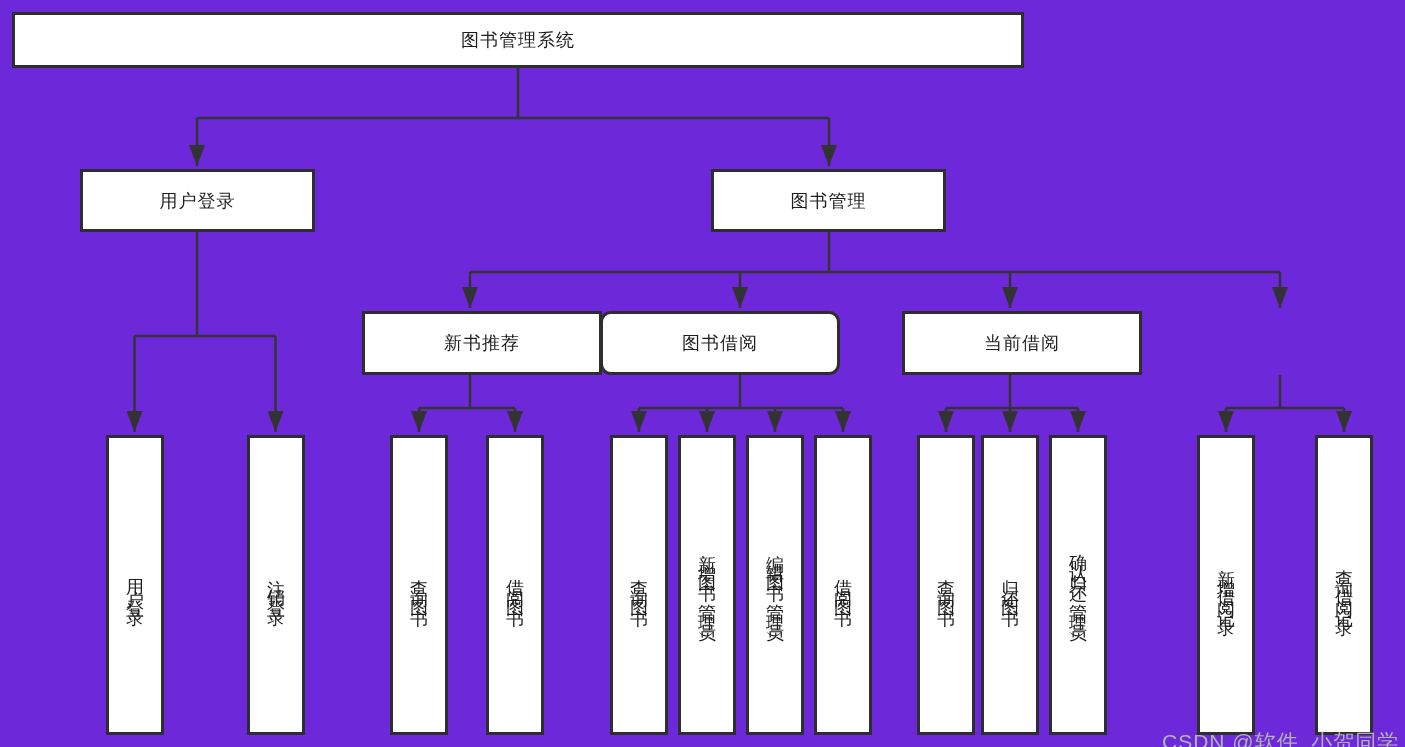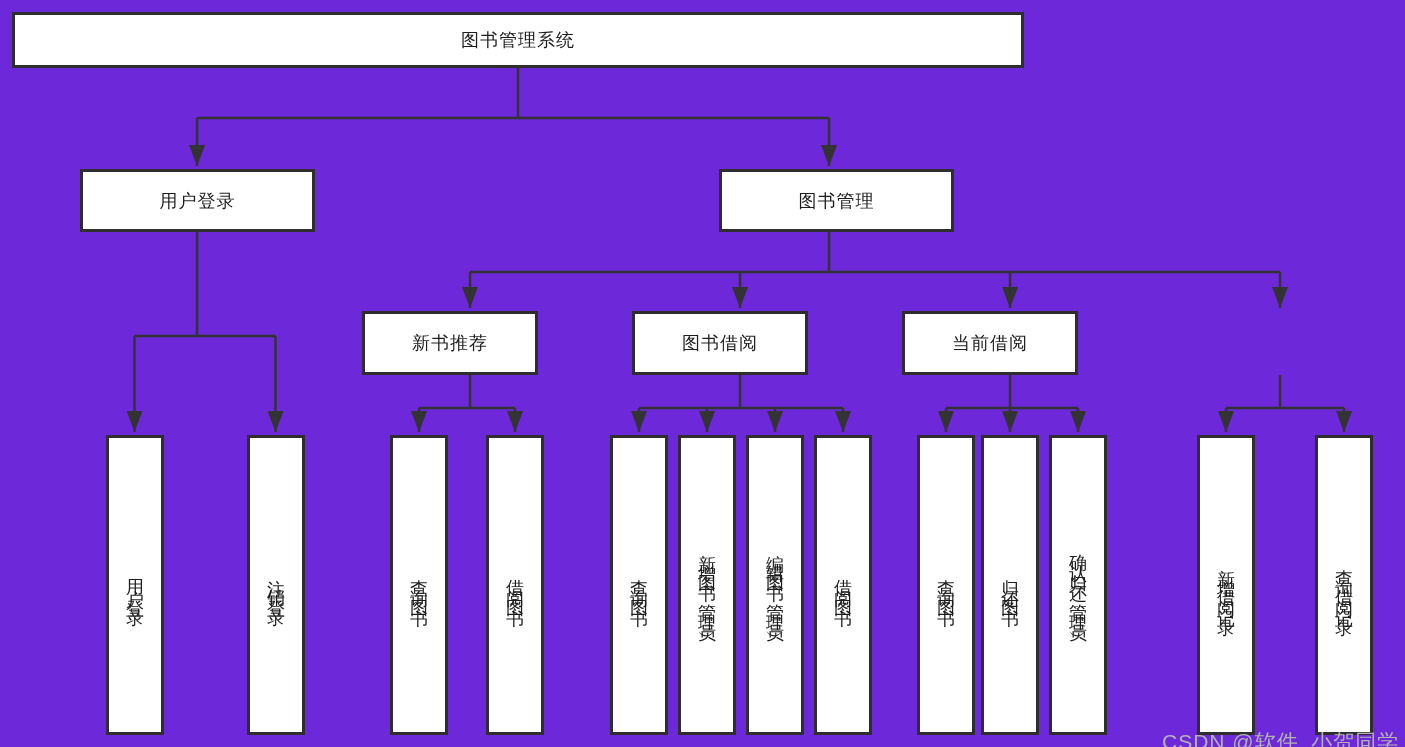--- a/index.html
+++ b/index.html
@@ -33,21 +33,21 @@
     font-size: 18px;
     letter-spacing: 1px;
   }
   .node.root {
     left: 12px; top: 12px; width: 1012px; height: 56px;
   }
   .node.lvl2 {
     top: 169px; width: 235px; height: 63px;
   }
   .node.lvl3 {
-    top: 311px; width: 176px; height: 64px;
+    top: 311px; width: 240px; height: 64px;
   }
   .node.leaf {
     top: 435px; width: 58px; height: 300px;
   }
   .leaf .vtext {
     writing-mode: vertical-rl;
     text-orientation: mixed;
     letter-spacing: 10px;
     line-height: 1;
     font-size: 18px;
@@ -118,28 +118,28 @@
     </g>
   </svg>
 
   <div class="node root">
     <span>图书管理系统</span>
   </div>
 
   <div class="node lvl2" style="left:80px;">
     <span>用户登录</span>
   </div>
-  <div class="node lvl2" style="left:711px;margin-left:8px;">
+  <div class="node lvl2" style="left:711px;">
     <span>图书管理</span>
   </div>
 
   <div class="node lvl3" style="left:362px;">
     <span>新书推荐</span>
   </div>
-  <div class="node lvl3" style="left:632px;">
+  <div class="node lvl3" style="left:600px;border-radius:11px;">
     <span>图书借阅</span>
   </div>
   <div class="node lvl3" style="left:902px;font-family:Liberation Mono, monospace;">
     <span>当前借阅</span>
   </div>
 
   <div class="node leaf" style="left:106px;">
     <span class="vtext">用户登录</span>
   </div>
   <div class="node leaf" style="left:247px;">

